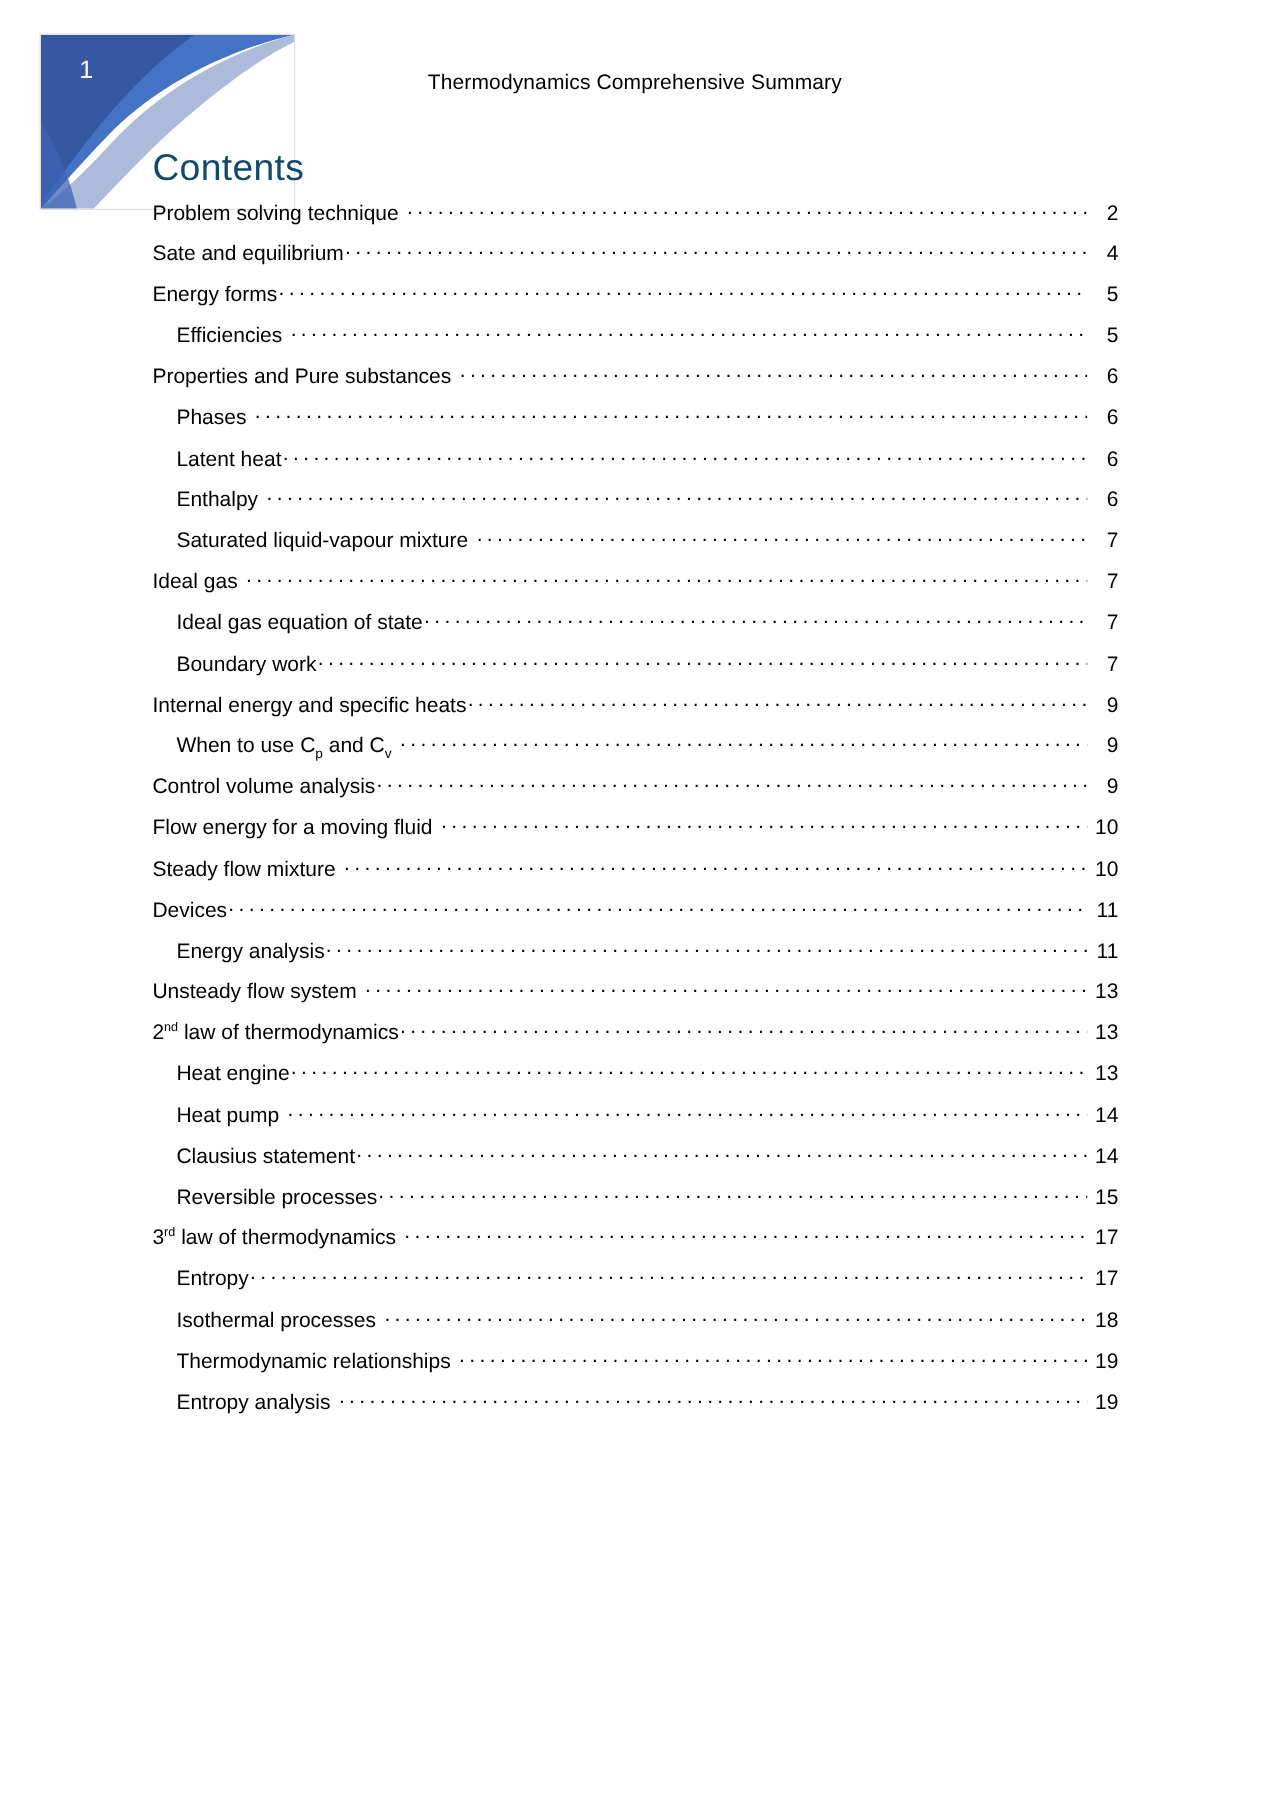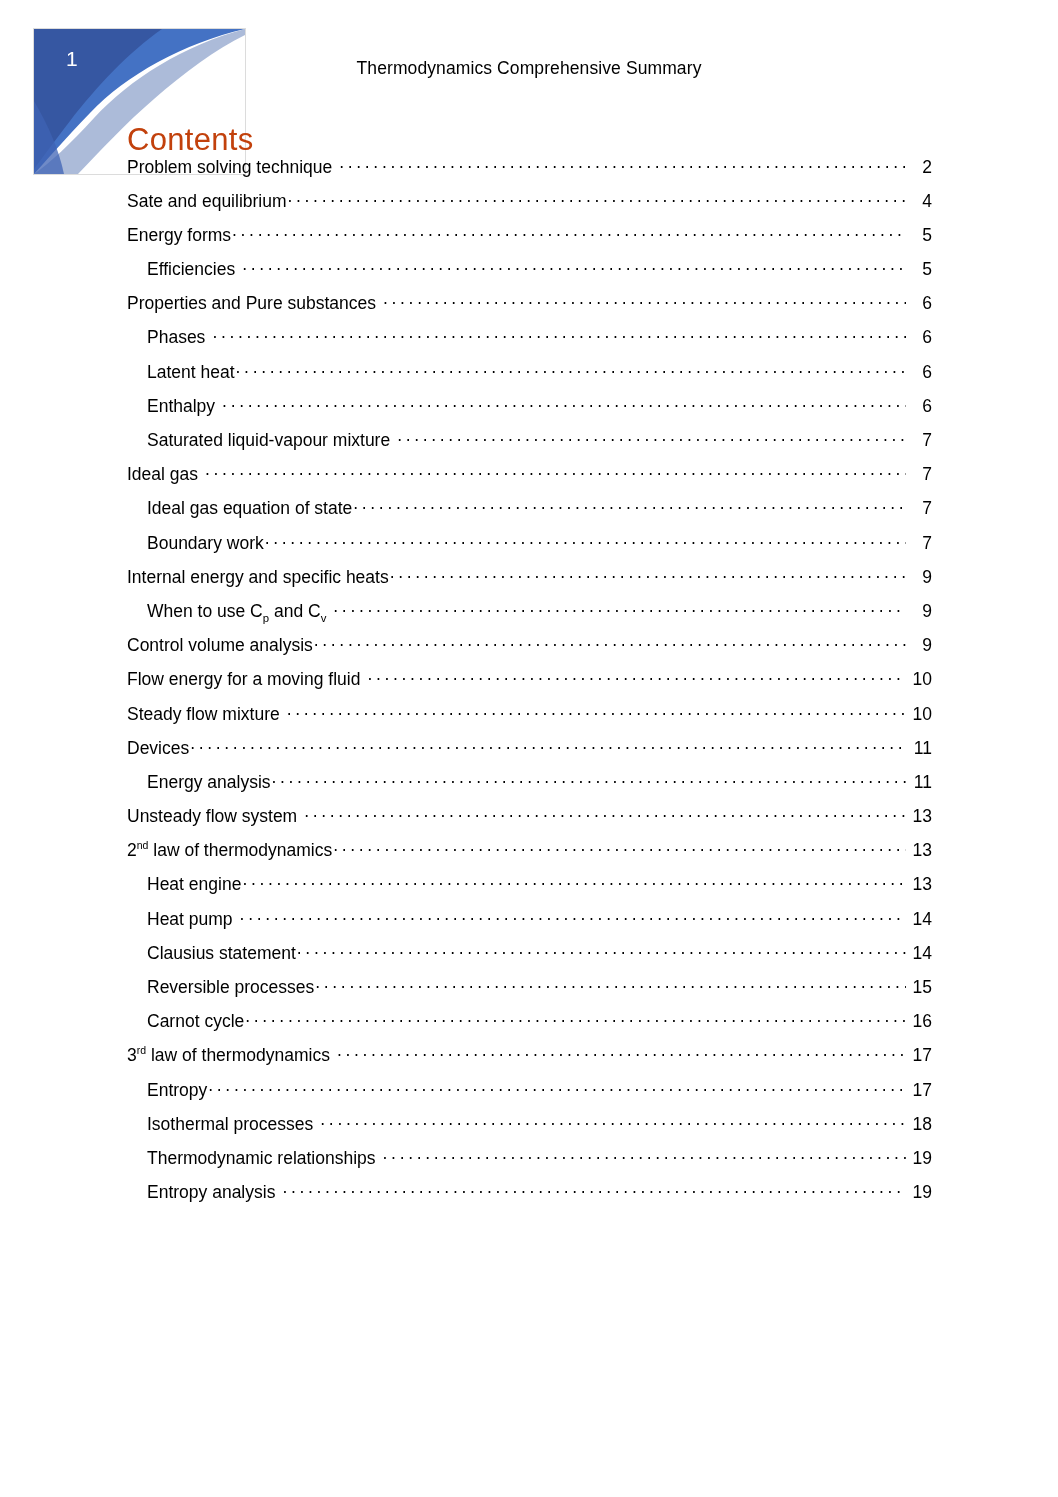--- a/index.html
+++ b/index.html
@@ -66,32 +66,32 @@
     z-index: 4;
   }
 
   
   .contents-heading {
     position: absolute;
     left: 127px;
     top: 124px;
     font-size: 31px;
     font-weight: normal;
-    color: #c2410c;
+    color: #0c4a6e;
     letter-spacing: 0.3px;
     line-height: 1;
     z-index: 5;
     margin: 0;
   }
 
   
   .toc {
     position: absolute;
     left: 127px;
-    top: 155px;
+    top: 165px;
     width: 805px;
   }
   .toc-entry {
     display: flex;
     align-items: baseline;
     height: 34.2px;
     font-size: 17.5px;
     color: #000000;
     white-space: nowrap;
   }
@@ -284,25 +284,20 @@
       <div class="toc-entry level-2">
         <span class="toc-label">Clausius statement</span>
         <span class="toc-leader"></span>
         <span class="toc-page">14</span>
       </div>
       <div class="toc-entry level-2">
         <span class="toc-label">Reversible processes</span>
         <span class="toc-leader"></span>
         <span class="toc-page">15</span>
       </div>
-      <div class="toc-entry level-2">
-        <span class="toc-label">Carnot cycle</span>
-        <span class="toc-leader"></span>
-        <span class="toc-page">16</span>
-      </div>
       <div class="toc-entry level-1 bold">
         <span class="toc-label">3<sup>rd</sup> law of thermodynamics</span>
         <span class="toc-leader gap"></span>
         <span class="toc-page">17</span>
       </div>
       <div class="toc-entry level-2">
         <span class="toc-label">Entropy</span>
         <span class="toc-leader"></span>
         <span class="toc-page">17</span>
       </div>

